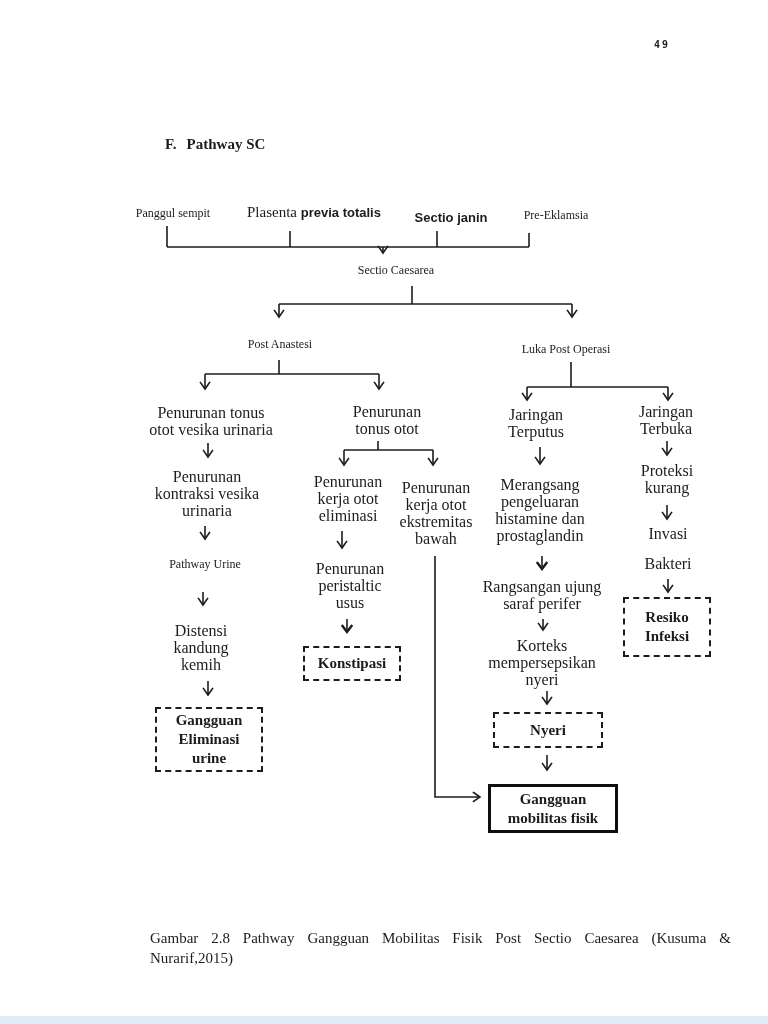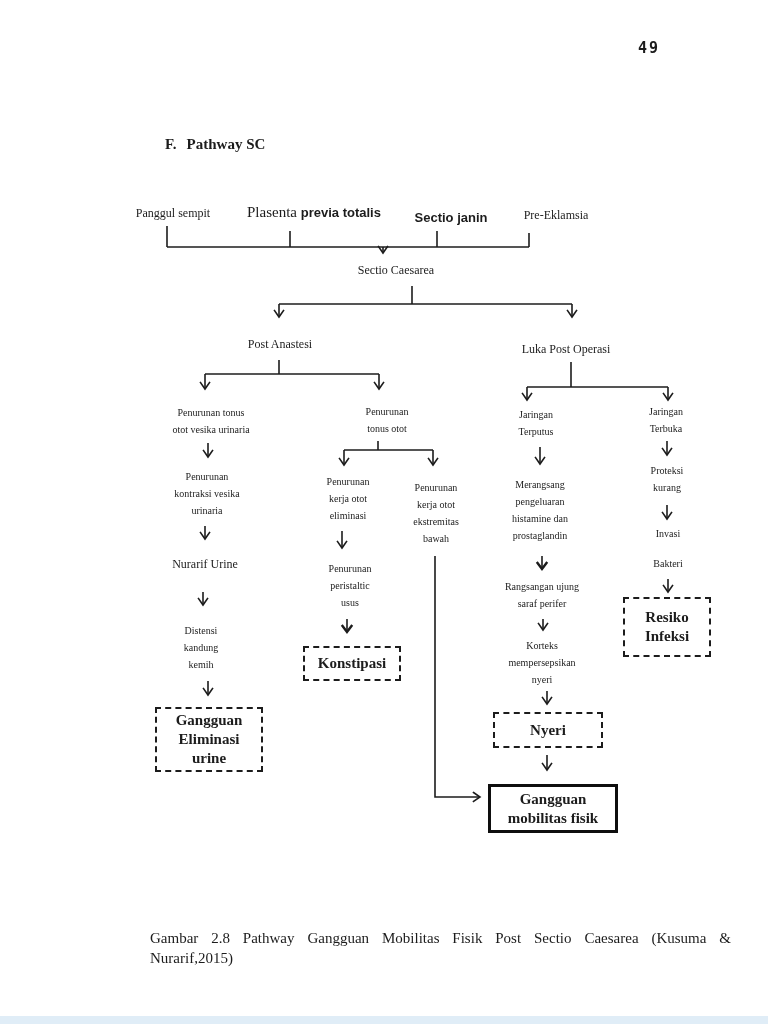--- a/index.html
+++ b/index.html
@@ -1,28 +1,28 @@
 <!DOCTYPE html>
 <html><head>
 <meta charset="utf-8">
 <style>
   html,body { margin:0; padding:0; background:#ffffff; }
   .page {
     position:relative; width:768px; height:1024px; background:#ffffff;
     font-family:"Liberation Serif", serif; color:#1c1c1c; overflow:hidden;
   }
   .pagenum {
-    position:absolute; left:638px; top:39px;
-    font-family:"DejaVu Sans Mono", monospace; font-size:15px; font-weight:bold; letter-spacing:2px;
+    position:absolute; left:654px; top:39px;
+    font-family:"DejaVu Sans Mono", monospace; font-size:10px; font-weight:bold; letter-spacing:2px;
   }
   .heading { position:absolute; left:165px; top:136px; font-size:15px; font-weight:bold; }
   .heading .hsp { margin-left:10px; }
   .node {
     position:absolute; transform:translateX(-50%);
-    text-align:center; white-space:pre-line; font-size:10px; line-height:17px;
+    text-align:center; white-space:pre-line; font-size:16px; line-height:17px;
   }
   .node.lg { font-size:12px; line-height:18px; }
   .sansb { font-family:"Liberation Sans", sans-serif; font-weight:bold; font-size:13px; }
   .causes-mixed { position:absolute; left:247px; top:204px; font-size:15px; }
   .obox {
     position:absolute; display:flex; align-items:center; justify-content:center;
     text-align:center; white-space:pre-line; font-weight:bold; font-size:15px; line-height:19px;
     box-sizing:border-box;
   }
   .dashed { border:2px dashed #1c1c1c;font-family:Liberation Serif, serif; }
@@ -107,21 +107,21 @@
 
   <div class="node lg" style="left:396px; top:261px;">Sectio Caesarea</div>
   <div class="node lg" style="left:280px; top:335px;">Post Anastesi</div>
   <div class="node lg" style="left:566px; top:340px;">Luka Post Operasi</div>
 
   <div class="node" style="left:211px; top:404px;">Penurunan tonus
 otot vesika urinaria</div>
   <div class="node" style="left:207px; top:468px;">Penurunan
 kontraksi vesika
 urinaria</div>
-  <div class="node lg" style="left:205px; top:555px;">Nurarif Urine</div>
+  <div class="node lg" style="left:205px; top:555px;">Pathway Urine</div>
   <div class="node" style="left:201px; top:622px;">Distensi
 kandung
 kemih</div>
   <div class="obox dashed" style="left:155px; top:707px; width:108px; height:65px;">Gangguan
 Eliminasi
 urine</div>
 
   <div class="node" style="left:387px; top:403px;">Penurunan
 tonus otot</div>
   <div class="node" style="left:348px; top:473px;">Penurunan

